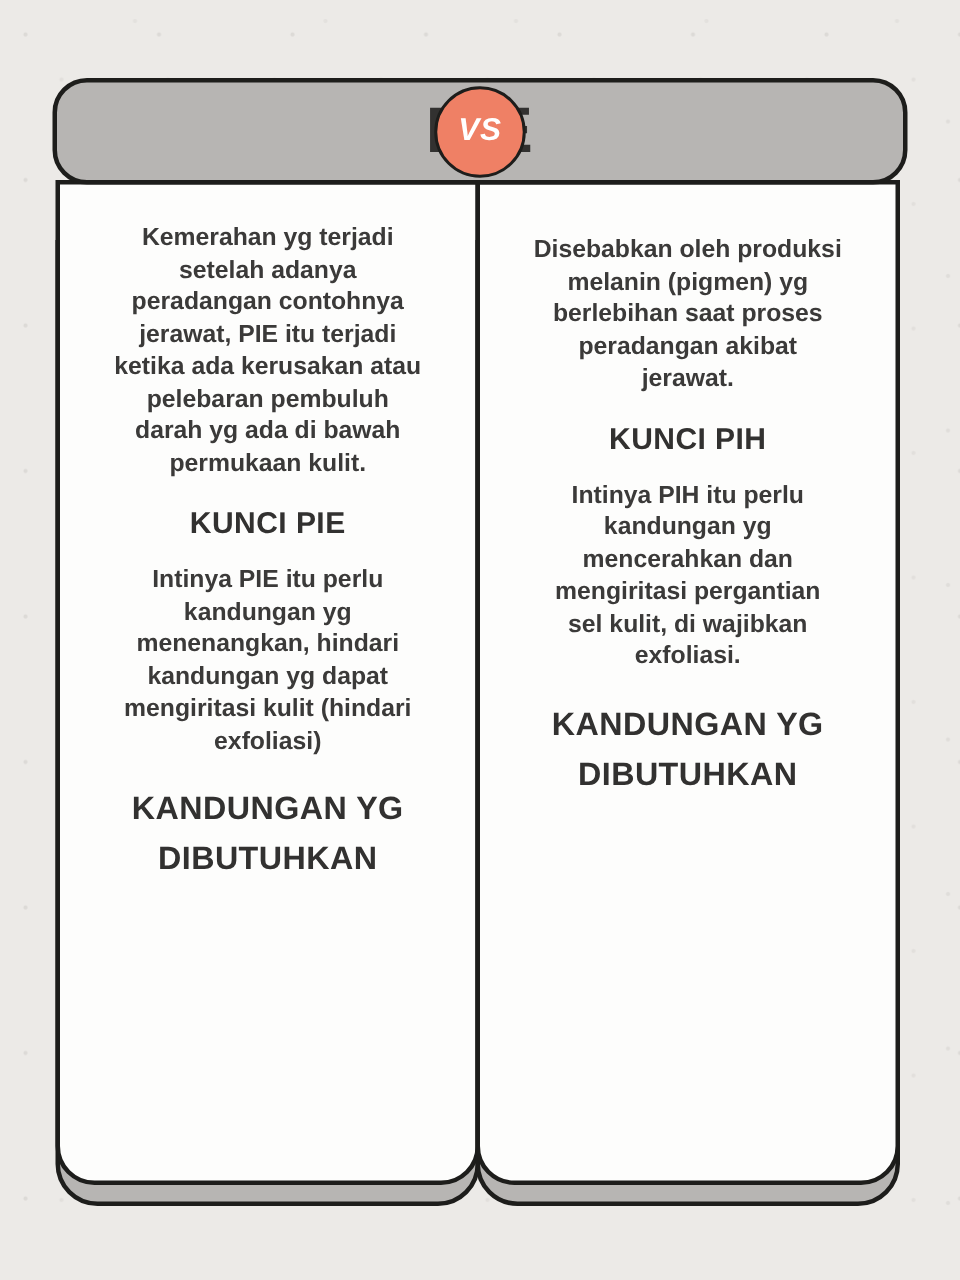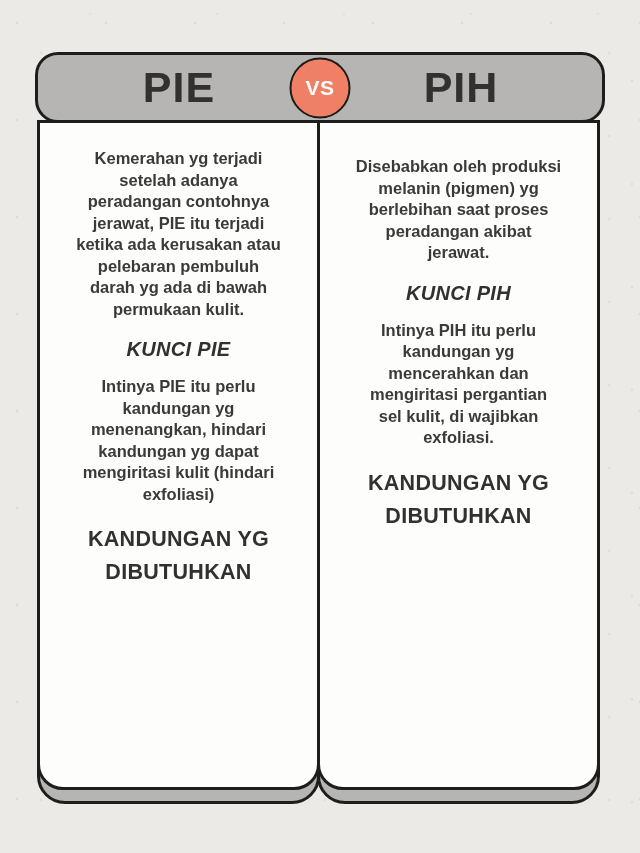--- a/index.html
+++ b/index.html
@@ -35,21 +35,21 @@
   }
   .header-half{
     flex:1;display:flex;align-items:center;justify-content:center;
     font-size:43px;font-weight:bold;letter-spacing:1px;color:var(--heading);
   }
   .vs-badge{
     position:absolute;left:50%;top:50%;transform:translate(-50%,-50%);
     width:61px;height:61px;border-radius:50%;
     background:var(--accent);border:2.5px solid var(--border);
     display:flex;align-items:center;justify-content:center;
-    color:#ffffff;font-weight:bold;font-size:21px;letter-spacing:.5px;
+    color:#ffffff;font-weight:bold;font-size:21px;letter-spacing:.5px;font-style:italic;
   }
 
   .columns{display:flex;margin:-3px 2px 0 2px;position:relative;z-index:1;}
   .col-wrap{position:relative;width:50%;}
   .col-wrap.right{margin-left:-3px;}
   .col-base{
     position:absolute;left:0;right:0;top:40px;bottom:-14px;
     background:var(--header-gray);
     border:3px solid var(--border);
     border-radius:0 0 28px 28px;
@@ -62,37 +62,36 @@
     padding:25px 11px 18px 11px;
     text-align:center;
   }
   .body-text{
     font-size:16.5px;line-height:21.5px;color:var(--text);
     white-space:pre-line;margin:0 0 18px 0;font-weight:bold;
   }
   .pih-col .body-text.intro{margin-top:8px;}
   .h-key{
     font-size:20px;font-weight:bold;color:var(--heading);
-    letter-spacing:.3px;margin:0 0 15px 0;font-style:italic;
+    letter-spacing:.3px;margin:0 0 15px 0;
   }
   .h-big{
     font-size:21.5px;font-weight:bold;color:var(--heading);
     letter-spacing:.3px;line-height:33px;white-space:pre-line;
     margin:2px 0 13px 0;
   }
 </style>
 </head>
 <body>
 
 <div class="stage">
   <div class="card">
 
     <div class="header-bar">
       <div class="header-half">PIE</div>
-      <div class="header-half">PIH</div>
       <div class="vs-badge">
         <span>VS</span>
       </div>
     </div>
 
     <div class="columns">
 
       <div class="col-wrap left">
         <div class="col-base"></div>
         <section class="col pie-col">

